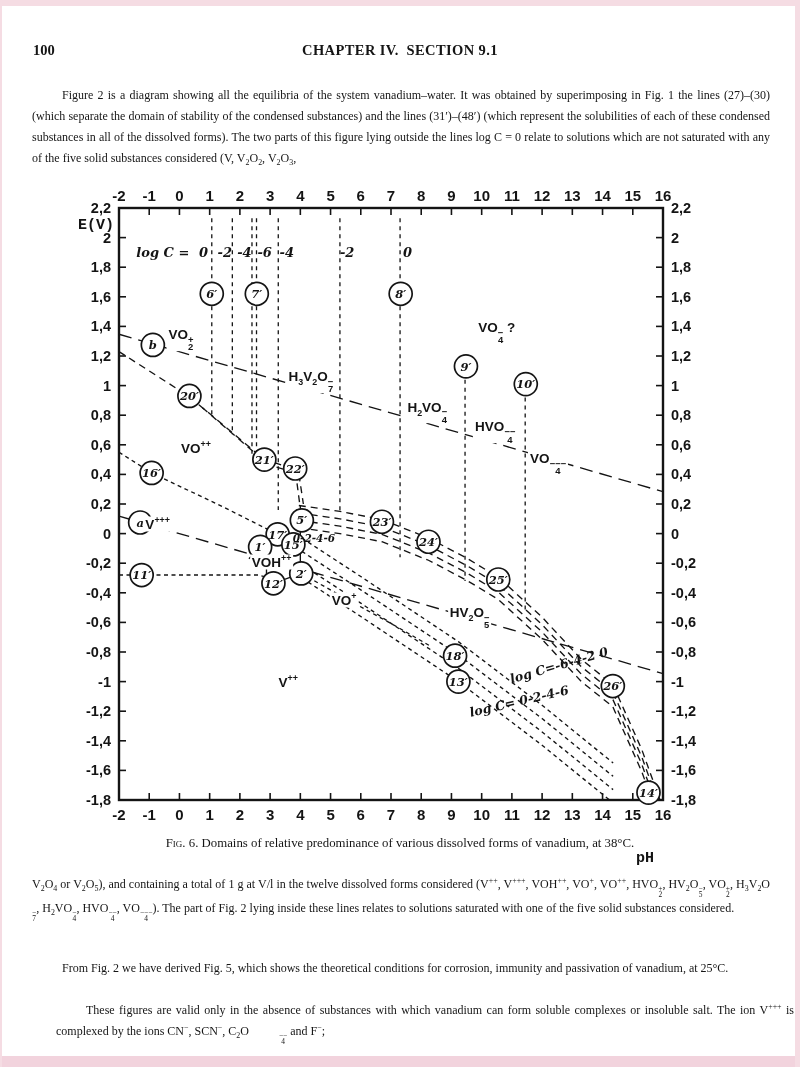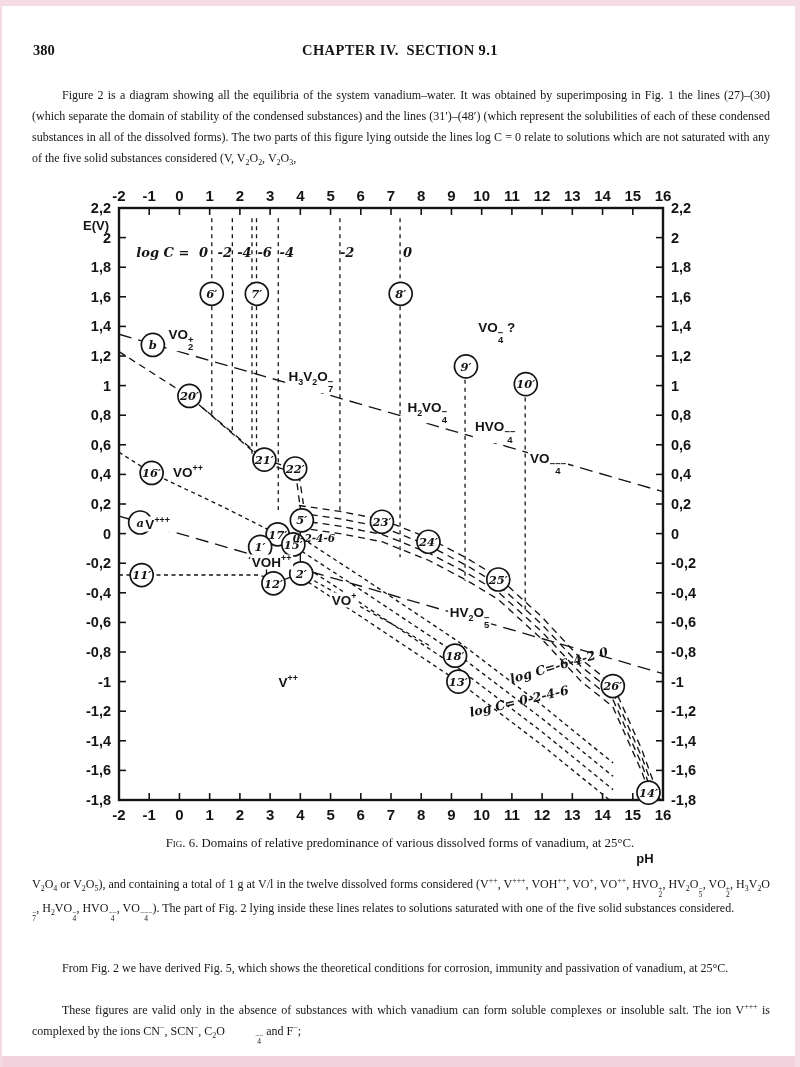--- a/index.html
+++ b/index.html
@@ -9,43 +9,43 @@
   #edge-bottom{left:0;top:1056px;width:800px;height:11px;background:#f2d3dd;}
   #edge-right{right:0;top:0;width:5px;height:1067px;}
   #edge-left{left:0;top:0;width:2px;height:1067px;}
   #page-number{position:absolute;left:33px;top:42px;font-size:14.5px;font-weight:bold;}
   #chapter-header{position:absolute;left:0;top:42px;width:800px;text-align:center;font-size:14.5px;font-weight:600;letter-spacing:.4px;}
   .body-text{position:absolute;left:32px;width:738px;font-size:12px;line-height:20.9px;text-align:justify;}
   .indent{text-indent:30px;}
   #para-1{top:73px;}
   #para-2{top:862px;}
   #para-3{top:946px;}
-  #para-4{top:988px;}
+  #para-4{top:988px;margin-left:24px;}
   sup{font-size:66%;line-height:0;}
   sub{font-size:66%;line-height:0;}
   .stk{display:inline-flex;flex-direction:column;align-items:center;font-size:62%;line-height:.78;vertical-align:-.45em;font-weight:inherit;}
   #figure{position:absolute;left:0;top:185px;width:800px;height:676px;}
   #chart-svg{position:absolute;left:0;top:0;}
   .ov{position:absolute;transform:translate(-50%,-50%);white-space:nowrap;background:#fff;padding:0 2px;font-family:"Liberation Sans",sans-serif;font-weight:bold;font-size:13.5px;color:#141414;}
   .ov .stk{font-size:70%;line-height:.8;vertical-align:-.38em;}
   .logc{font-family:"DejaVu Serif",serif;font-style:italic;font-weight:bold;font-size:13px;background:transparent;text-align:center;}
   .slant{font-family:"DejaVu Serif",serif;font-style:italic;font-weight:bold;font-size:12.5px;background:transparent;}
-  .axis-title{font-family:Liberation Sans, sans-serif;font-weight:bold;font-size:13px;background:transparent;}
+  .axis-title{font-family:Liberation Mono, monospace;font-weight:bold;font-size:15px;background:transparent;}
   #figure-caption{position:absolute;left:0;top:651px;width:800px;text-align:center;font-size:12.8px;}
   #caption-label{font-variant:small-caps;}
 </style>
 </head>
 <body>
 
 <div class="edge" id="edge-top"></div>
 <div class="edge" id="edge-bottom"></div>
 <div class="edge" id="edge-right"></div>
 <div class="edge" id="edge-left"></div>
 
-<div id="page-number">380</div>
+<div id="page-number">100</div>
 <div id="chapter-header">CHAPTER IV. SECTION 9.1</div>
 
 <p class="body-text indent" id="para-1">Figure 2 is a diagram showing all the equilibria of the system vanadium–water. It was obtained by superimposing in Fig. 1 the lines (27)–(30) (which separate the domain of stability of the condensed substances) and the lines (31′)–(48′) (which represent the solubilities of each of these condensed substances in all of the dissolved forms). The two parts of this figure lying outside the lines log C = 0 relate to solutions which are not saturated with any of the five solid substances considered (V, V<sub>2</sub>O<sub>2</sub>, V<sub>2</sub>O<sub>3</sub>,</p>
 
 <div id="figure">
   <svg id="chart-svg" width="800" height="676" viewBox="0 0 800 676">
       <defs>
         <clipPath id="plotclip">
           <rect x="118" y="22" width="546" height="594"></rect>
         </clipPath>
@@ -349,21 +349,21 @@
           <circle cx="648.4933333333333" cy="607.6" r="11.5" fill="#fff" stroke="#141414" stroke-width="1.7"></circle>
           <text x="648.4933333333333" y="611.8000000000001" text-anchor="middle" font-size="11.5" fill="#141414" font-family="DejaVu Serif,serif" font-style="italic" font-weight="bold">14′</text>
         </g>
       </g>
     </svg>
   <div id="overlay">
       <div class="ov " style="left: 180.956px; top: 153.98px;">VO<span class="stk">
           <span>+</span>
           <span>2</span>
         </span></div>
-      <div class="ov " style="left: 188px; top: 262.76px; margin-top: 24px;">VO<sup>++</sup></div>
+      <div class="ov " style="left: 196px; top: 262.76px;">VO<sup>++</sup></div>
       <div class="ov " style="left: 157.684px; top: 338.98px;">V<sup>+++</sup></div>
       <div class="ov " style="left: 271.622px; top: 377.46px;">VOH<sup>++</sup></div>
       <div class="ov " style="left: 344.156px; top: 415.2px;">VO<sup>+</sup></div>
       <div class="ov " style="left: 288.244px; top: 496.6px;">V<sup>++</sup></div>
       <div class="ov " style="left: 310.911px; top: 196.16px;">H<sub>3</sub>V<sub>2</sub>O<span class="stk">
           <span>−</span>
           <span>7</span>
         </span></div>
       <div class="ov " style="left: 427.267px; top: 226.5px;">H<sub>2</sub>VO<span class="stk">
           <span>−</span>
@@ -392,21 +392,21 @@
       <div class="ov logc" style="left: 264.671px; top: 67.4px;">-6</div>
       <div class="ov logc" style="left: 286.733px; top: 67.4px;">-4</div>
       <div class="ov logc" style="left: 347.178px; top: 67.4px;">-2</div>
       <div class="ov logc" style="left: 407.622px; top: 67.4px;">0</div>
       <div class="ov slant" style="left: 558.733px; top: 479.58px; transform: translate(-50%, -50%) rotate(-16deg); background: transparent;">log C=-6-4-2 0</div>
       <div class="ov slant" style="left: 519.444px; top: 515.84px; transform: translate(-50%, -50%) rotate(-13deg); background: transparent;">log C= 0-2-4-6</div>
       <div class="ov slant" style="left: 313.933px; top: 353.04px; transform: translate(-50%, -50%) rotate(0deg); background: transparent; font-size: 10.5px;">0-2-4-6</div>
       <div class="ov axis-title" style="left: 96px; top: 40px; background: transparent;">E(V)</div>
       <div class="ov axis-title" style="left: 645px; top: 632px; background: transparent; margin-top: 41px;">pH</div>
     </div>
-  <div id="figure-caption"><span id="caption-label">Fig. 6.</span><span> Domains of relative predominance of various dissolved forms of vanadium, at 25°C.</span></div>
+  <div id="figure-caption"><span id="caption-label">Fig. 6.</span><span> Domains of relative predominance of various dissolved forms of vanadium, at 38°C.</span></div>
 </div>
 
 <p class="body-text" id="para-2">V<sub>2</sub>O<sub>4</sub> or V<sub>2</sub>O<sub>5</sub>), and containing a total of 1 g at V/l in the twelve dissolved forms considered (V<sup>++</sup>, V<sup>+++</sup>, VOH<sup>++</sup>, VO<sup>+</sup>, VO<sup>++</sup>, HVO<span class="stk">
       <span>+</span>
       <span>2</span>
     </span>, HV<sub>2</sub>O<span class="stk">
       <span>−</span>
       <span>5</span>
     </span>, VO<span class="stk">
       <span>+</span>

